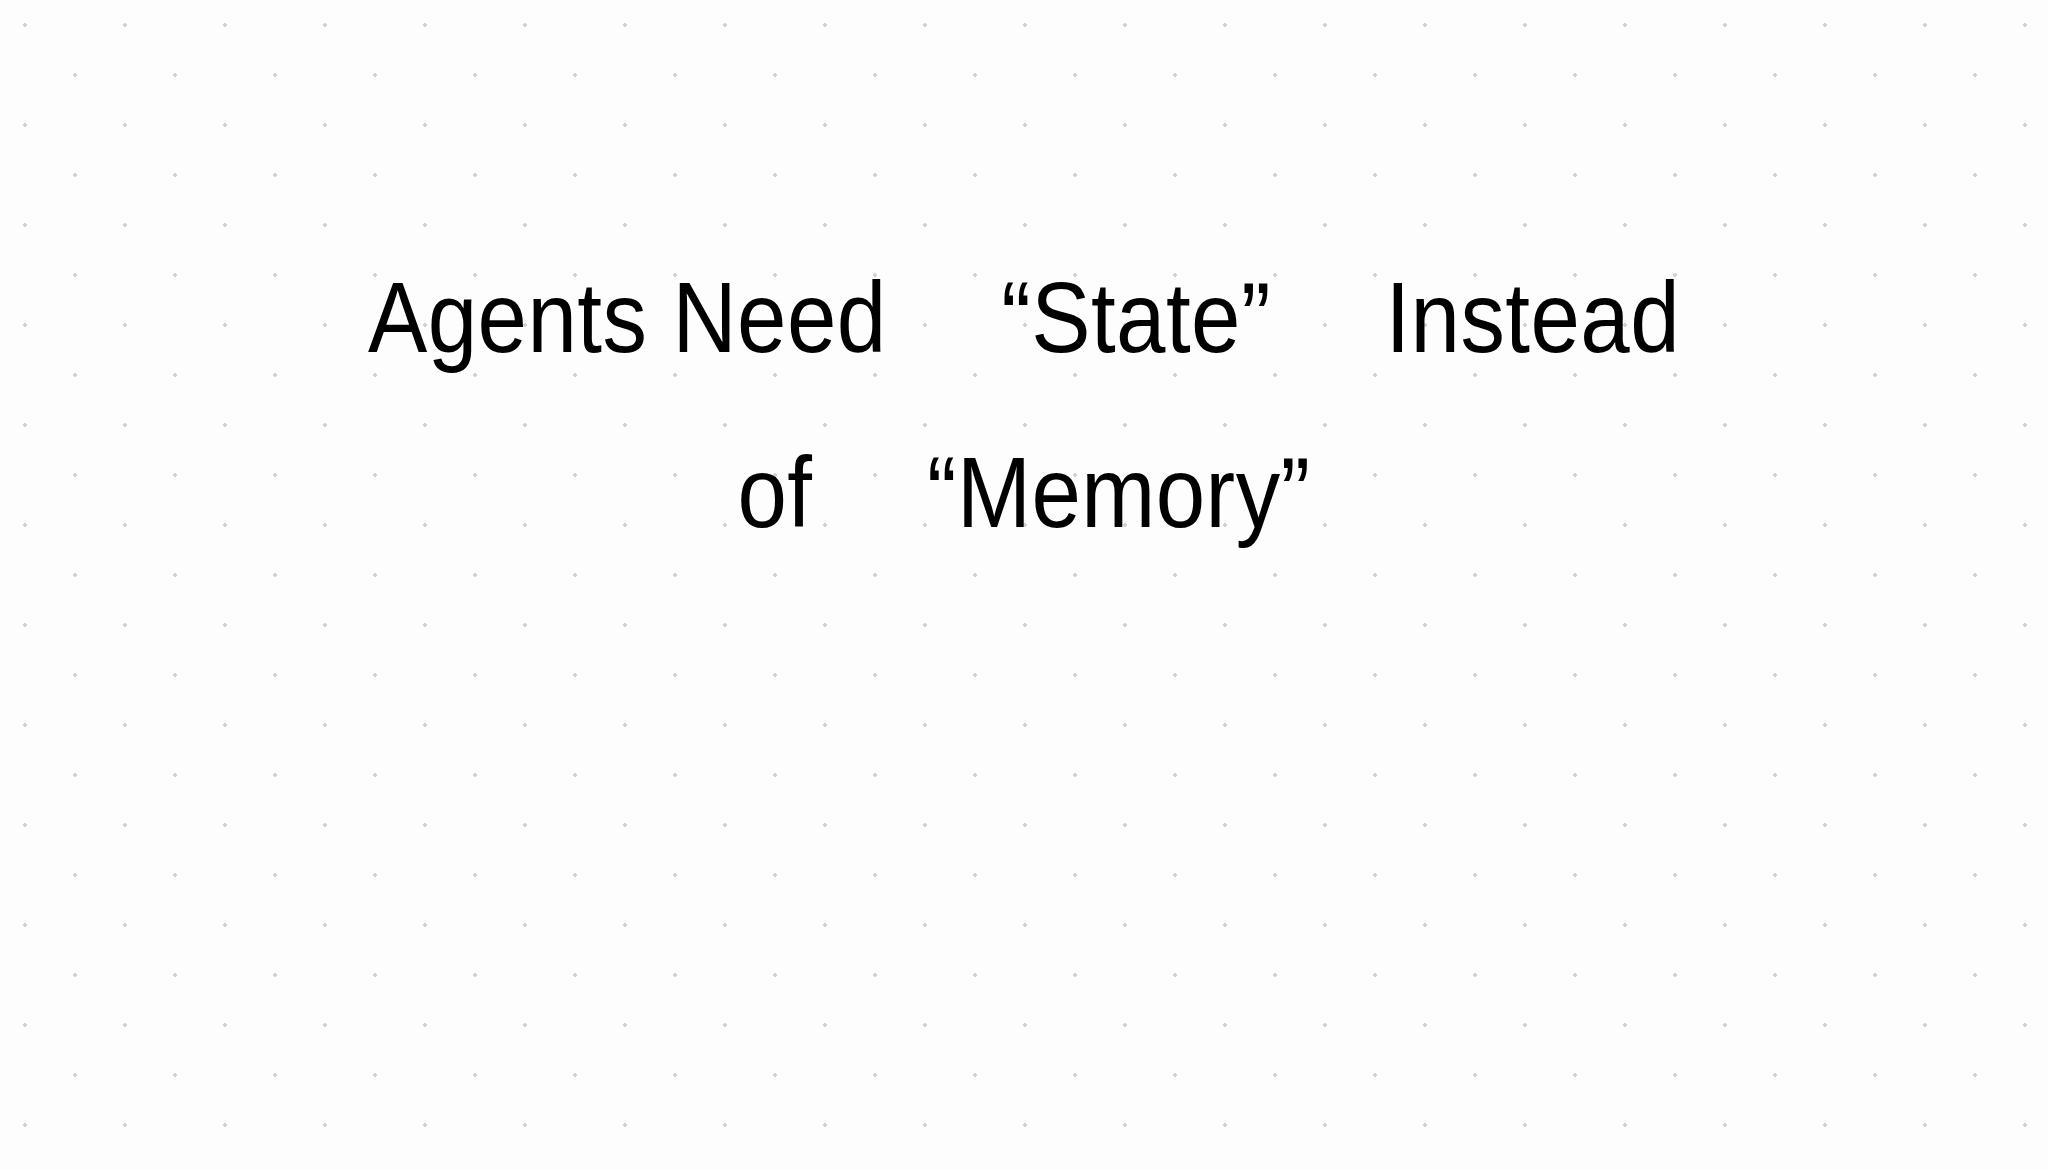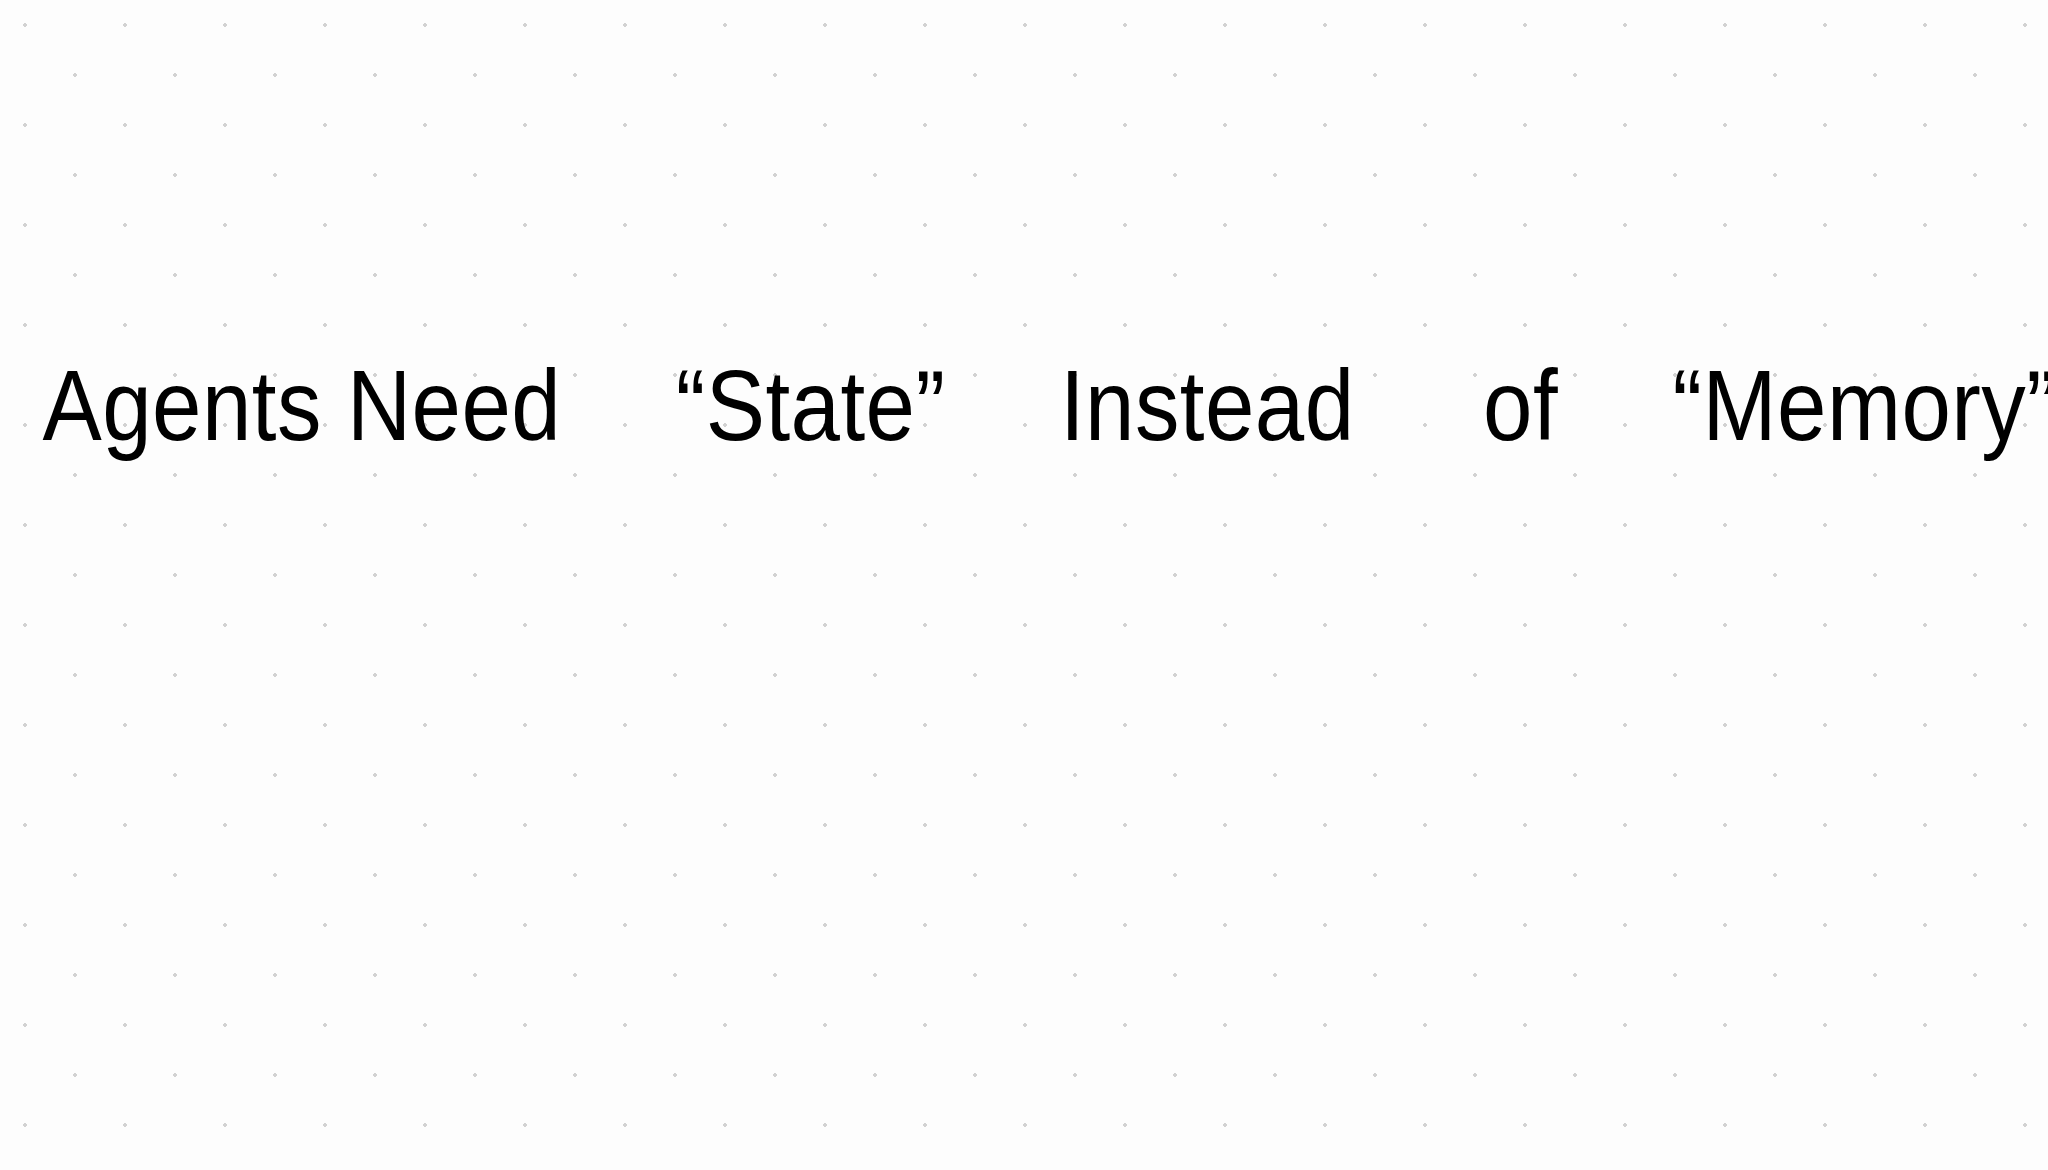--- a/index.html
+++ b/index.html
@@ -36,20 +36,21 @@
     pointer-events: none;
   }
 
   #title-block {
     position: absolute;
     left: 0;
     right: 0;
     top: 0;
     height: 898px;
     display: flex;
+    flex-direction: column;
     align-items: center;
     justify-content: center;
     padding-bottom: 88px;
     box-sizing: border-box;
   }
 
   .title-line {
     display: block;
     width: 100%;
     text-align: center;

